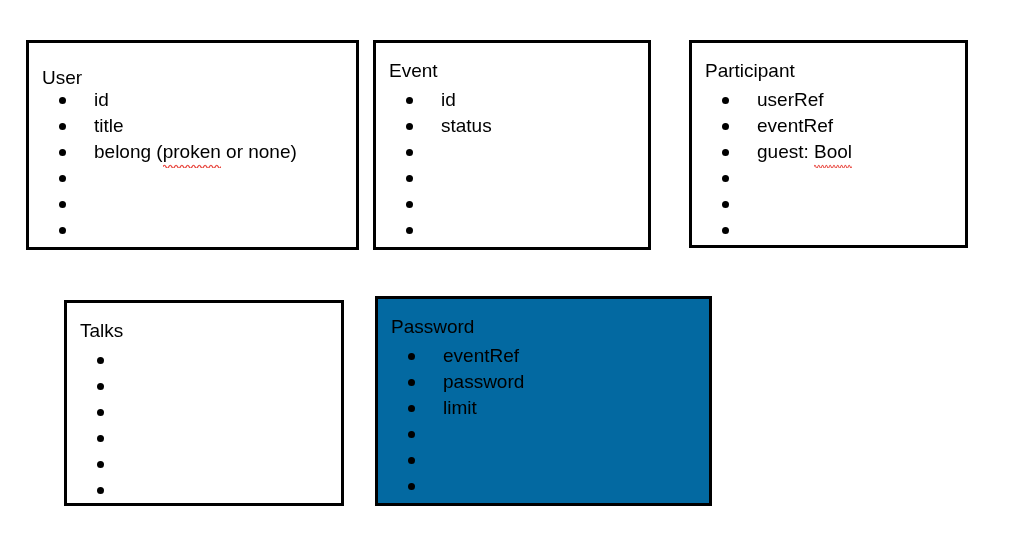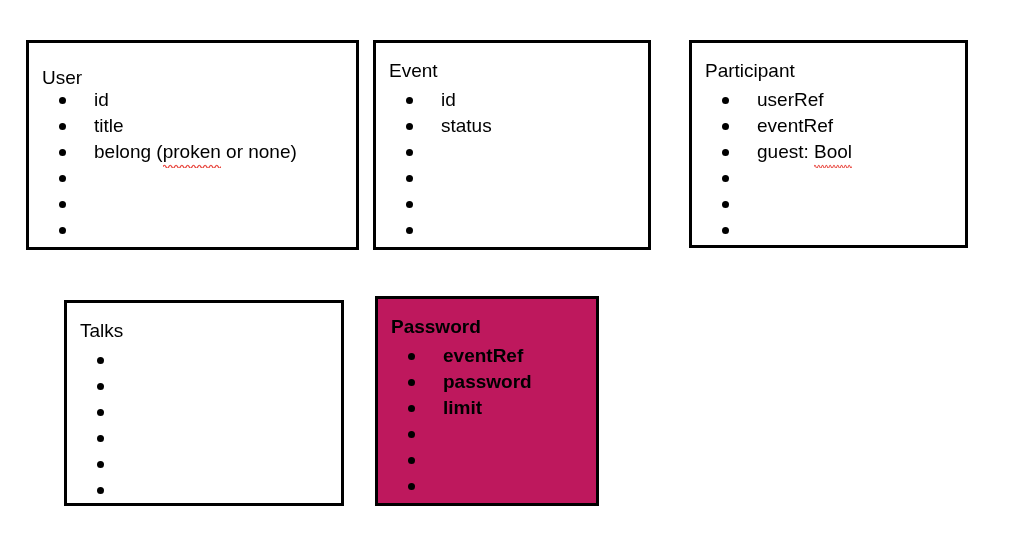--- a/index.html
+++ b/index.html
@@ -215,21 +215,21 @@
         <li class="field-row">
           <span class="field-bullet" style="background: rgb(0, 0, 0);"></span>
           <span class="field-label" style="color: rgb(0, 0, 0);"></span>
         </li>
         <li class="field-row">
           <span class="field-bullet" style="background: rgb(0, 0, 0);"></span>
           <span class="field-label" style="color: rgb(0, 0, 0);"></span>
         </li>
       </ul>
     </div>
-    <div class="entity-box" style="left: 375px; top: 296px; width: 224px; height: 210px; border-color: rgb(0, 0, 0); background: #be185d; font-weight: bold;">
+    <div class="entity-box" style="left: 375px; top: 296px; width: 337px; height: 210px; border-color: rgb(0, 0, 0); background: #0369a1;">
       <div class="entity-title" style="color: rgb(0, 0, 0);">Password</div>
       <ul class="field-list">
         <li class="field-row">
           <span class="field-bullet" style="background: rgb(0, 0, 0);"></span>
           <span class="field-label" style="color: rgb(0, 0, 0);">eventRef</span>
         </li>
         <li class="field-row">
           <span class="field-bullet" style="background: rgb(0, 0, 0);"></span>
           <span class="field-label" style="color: rgb(0, 0, 0);">password</span>
         </li>

